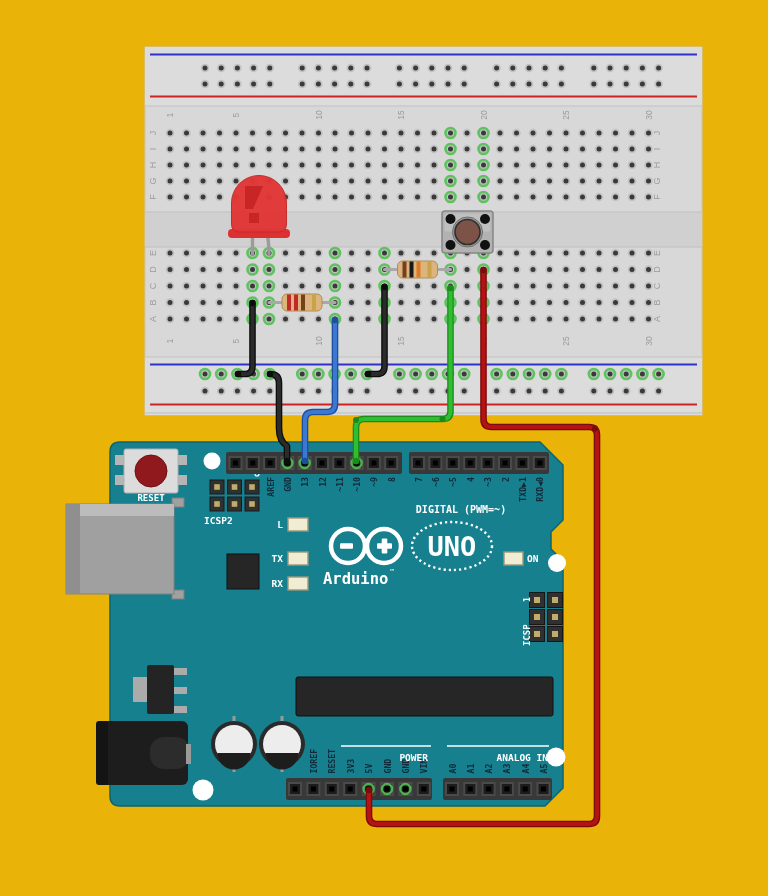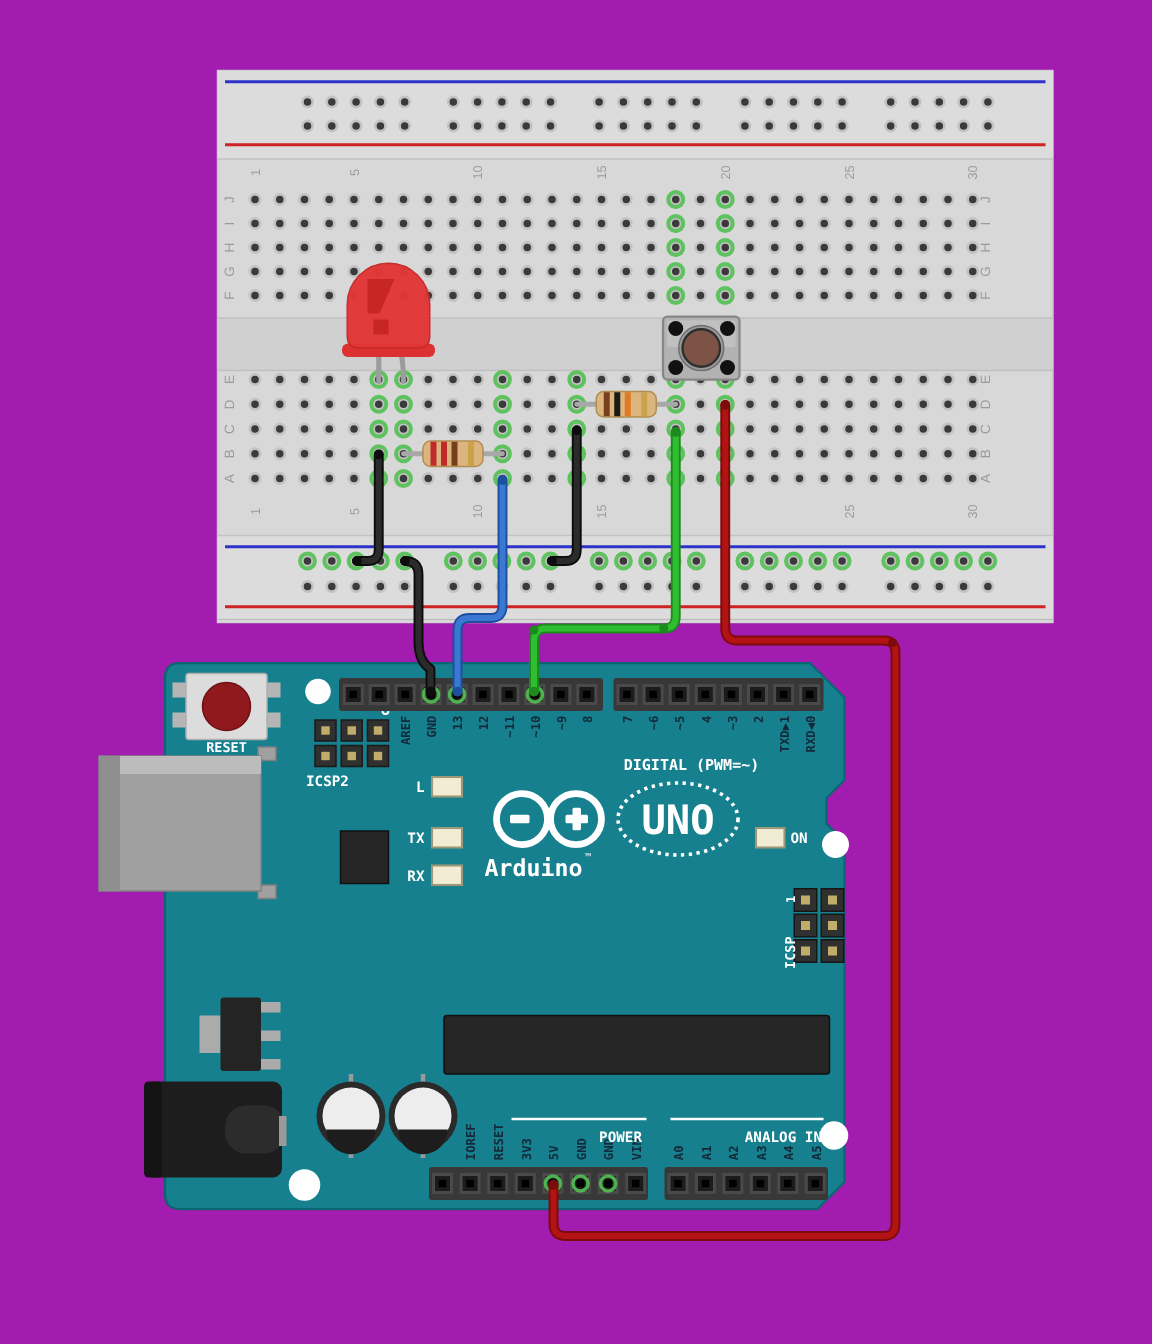--- a/index.html
+++ b/index.html
@@ -1,16 +1,16 @@
 <!DOCTYPE html>
 <html><head>
 <meta charset="utf-8">
 <style>
   html,body{margin:0;padding:0;background:#ffffff;}
-  .stage{width:768px;height:896px;position:relative;background:#a21caf;overflow:hidden;}
+  .stage{width:768px;height:896px;position:relative;background:#eab308;overflow:hidden;}
   svg{display:block;}
   text{font-family:"DejaVu Sans Mono","Liberation Mono",monospace;}
   .bb-label{font-family:"Liberation Sans","DejaVu Sans",sans-serif;fill:#9b9b9b;}
   .silk{fill:#ffffff;font-weight:bold;}
   .pinlbl{fill:#132a3a;font-weight:bold;}
 </style>
 </head>
 <body>
 
 <div class="stage">

